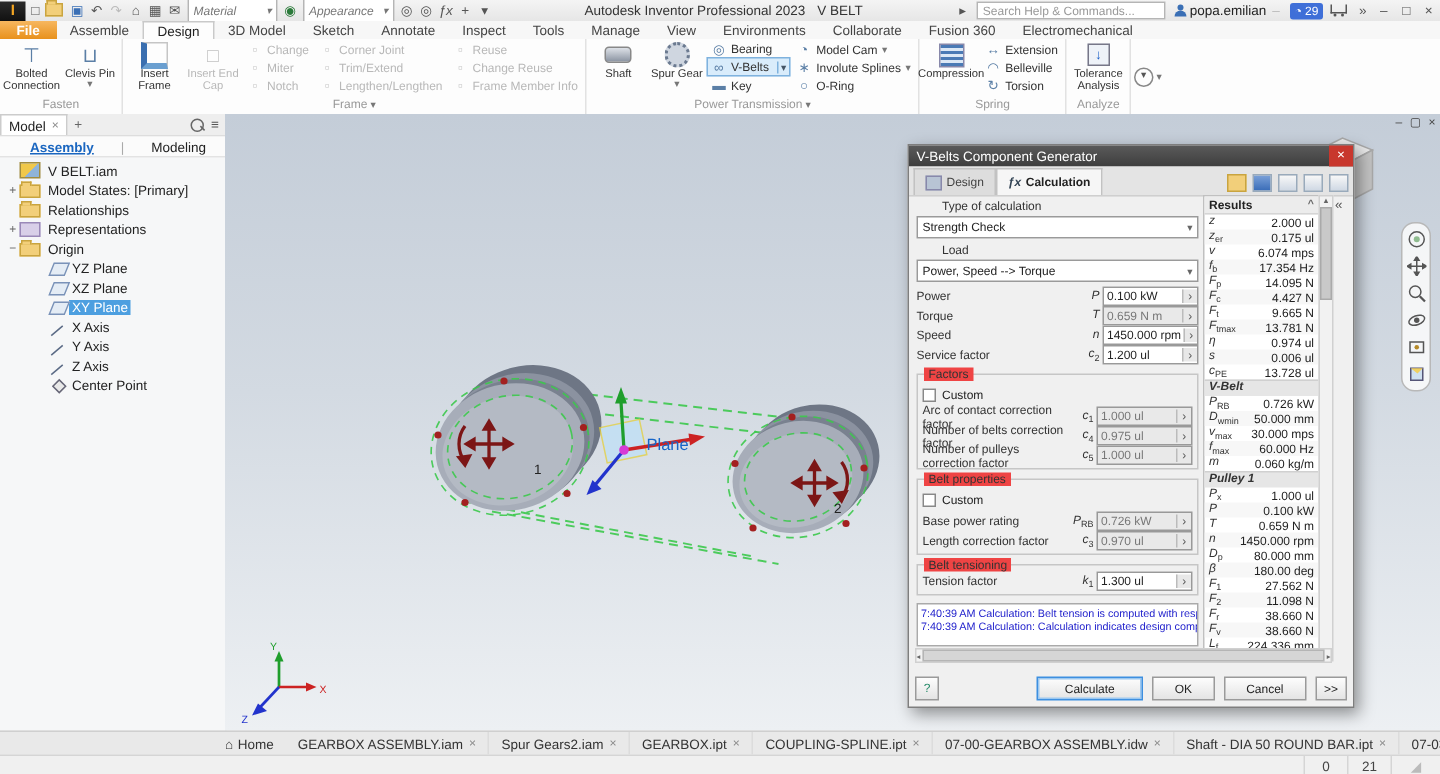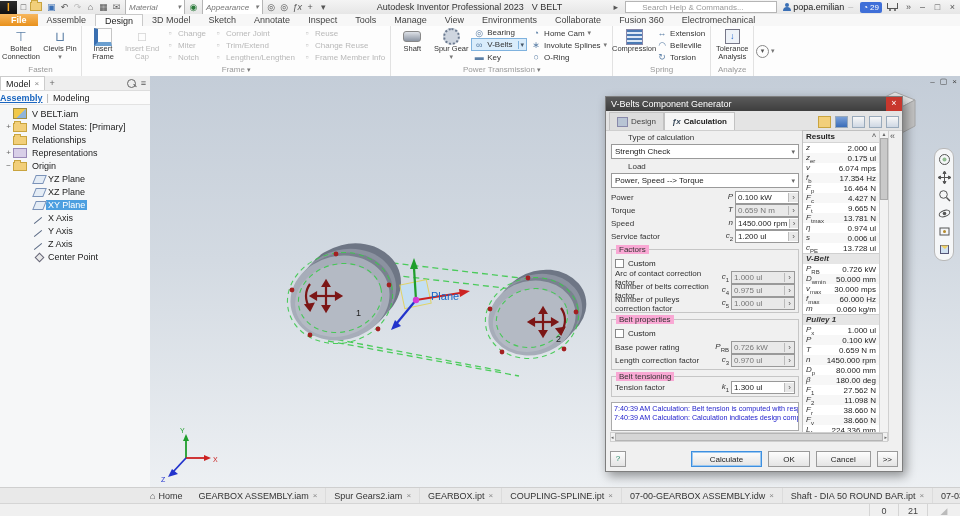--- a/index.html
+++ b/index.html
@@ -11,21 +11,21 @@
   .logo{width:17px;height:13px;background:linear-gradient(#2b2b2b,#111);color:#f5a623;font-weight:bold;
         font-size:10px;text-align:center;line-height:13px}
   .qi{min-width:13px;text-align:center;color:#555;font-size:9px;line-height:13px}
   .qi.dim{color:#bbb}
   .combo{height:10px;border:1px solid #b5b5b5;background:#fff;color:#888;font-style:italic;font-size:8px;
          padding:16px 3px;display:flex;align-items:center;gap:6px;margin:0 2px;min-width:52px;justify-content:space-between}
   .combo .cv{color:#777}
   #tb-title{display:flex;gap:8px;margin:0 auto;color:#333;font-size:9px}
   #tb-title .doc{color:#333}
   .search{height:10px;width:118px;border:1px solid #b5b5b5;background:#fff;color:#999;font-size:8px;
-          display:flex;align-items:center;padding:0 16px;margin:0 3px}
+          display:flex;align-items:center;padding:0 3px;margin:0 3px}
   .person{width:9px;height:9px;position:relative;margin:0 2px}
   .person:before{content:"";position:absolute;left:2.5px;top:0;width:4px;height:4px;border-radius:50%;background:#3a6fb5}
   .person:after{content:"";position:absolute;left:0.5px;top:4.5px;width:8px;height:4px;border-radius:4px 4px 0 0;background:#3a6fb5}
   .badge{background:#3f6fd8;border-radius:2px;color:#fff;display:flex;align-items:center;gap:2px;
          padding:0 3px;height:11px;font-size:8px;margin:0 3px}
   .cart{width:9px;height:5px;border:1px solid #555;border-top:none;position:relative;margin:0 4px 2px 2px}
   .cart:after{content:"";position:absolute;left:1px;bottom:-3px;width:2px;height:2px;border-radius:50%;
               background:#555;box-shadow:5px 0 0 #555}
   .win{min-width:15px;text-align:center;color:#555;font-size:9px}
   
@@ -66,21 +66,21 @@
   
   #browser{position:absolute;left:0;top:76px;width:150px;height:411px;background:#f6f7f8;border-right:1px solid #c3c3c3}
   #bhead{height:14px;display:flex;align-items:center;border-bottom:1px solid #ddd;background:#eee}
   .btab{background:#fff;border:1px solid #ccc;border-bottom:none;height:13px;display:flex;align-items:center;
         gap:4px;padding:0 5px;font-size:9px}
   .btab .x{color:#888;font-size:8px}
   .bplus{width:14px;text-align:center;color:#666}
   .bh-ico{margin-left:auto;display:flex;align-items:center;gap:5px;padding-right:4px;color:#555}
   .mag{width:7px;height:7px;border:1px solid #666;border-radius:50%;position:relative}
   .mag:after{content:"";position:absolute;left:5px;top:5px;width:4px;height:1px;background:#666;transform:rotate(45deg)}
-  #bsub{height:13px;display:flex;align-items:center;gap:4px;padding:0 0;border-bottom:1px solid #e3e3e3;background:#fbfbfb}
+  #bsub{height:13px;display:flex;align-items:center;gap:18px;padding:0 20px;border-bottom:1px solid #e3e3e3;background:#fbfbfb}
   #bsub .a{color:#1a66c0;text-decoration:underline;font-weight:bold}
   #bsub .sep{color:#aaa}
   #btree{padding:2px 0;overflow:hidden}
   .trow{display:flex;align-items:center;height:13px;padding-left:4px;white-space:nowrap}
   .trow.lvl1{padding-left:24px}
   .texp{width:9px;color:#666;font-size:8px;text-align:center}
   .tico{width:12px;height:11px;margin-right:3px;position:relative;flex:none}
   .tlab{padding:0 2px}
   .tlab.bold{font-weight:normal}
   .tlab.sel{background:#4d9fe0;color:#fff}
@@ -126,21 +126,21 @@
   .flab{flex:1;color:#333}
   .fsym{width:14px;text-align:right;padding-right:2px;color:#333}
   .fsym i{font-style:italic}
   .fsym sub,.rl sub{font-size:6px}
   .fbox{width:62px;height:11px;border:1px solid #999;background:#fff;display:flex;align-items:center}
   .fbox .fval{flex:1;padding:0 2px;white-space:nowrap}
   .fbox .farr{width:9px;text-align:center;border-left:1px solid #bbb;background:#e8e8e8;color:#555}
   .fbox.dis{background:#e9e9e9;color:#777}
   .fbox.dis .fval{color:#777}
   .grp{border:1px solid #c6c6c6;margin-top:6px;padding:4px 3px 2px;position:relative}
-  .grp .leg{position:absolute;top:-5px;left:4px;background:#f9a8d4;padding:0 3px;color:#333}
+  .grp .leg{position:absolute;top:-5px;left:4px;background:#ef4444;padding:0 3px;color:#333}
   .chk{display:flex;align-items:center;gap:4px;height:11px;margin:4px 0 2px}
   .chk .box{width:7px;height:7px;border:1px solid #888;background:#fff}
   #dmsg{margin-top:5px;height:25px;border:1px solid #aaa;background:#fff;padding:1px 2px;overflow:hidden}
   #dmsg p{margin:0;color:#2222cc;font-size:7.2px;line-height:9px;white-space:nowrap}
   
   #dres{position:absolute;left:196px;top:33px;width:76px;border:1px solid #c0c0c0;background:#fff}
   #dres-h{height:11px;background:#ececec;border-bottom:1px solid #d5d5d5;display:flex;align-items:center;
           padding:0 3px;font-weight:bold}
   #dres-h .col{margin-left:auto;color:#666;font-size:7px}
   #dres-list{height:297px;overflow:hidden}
@@ -391,21 +391,21 @@
               <span class="sg">▬</span>
               <span>Key</span>
               <span class="vsplit"></span>
             </div>
 
         </div>
         <div class="scol">
 
             <div class="si">
               <span class="sg">◔</span>
-              <span>Home Cam</span>
+              <span>Model Cam</span>
               <span class="caret">▾</span>
             </div>
 
             <div class="si">
               <span class="sg">∗</span>
               <span>Involute Splines</span>
               <span class="caret">▾</span>
             </div>
 
             <div class="si">
@@ -897,21 +897,21 @@
             <span class="rv">6.074 mps</span>
           </div>
 
           <div class="rrow">
             <span class="rl"><i>f</i><sub>b</sub></span>
             <span class="rv">17.354 Hz</span>
           </div>
 
           <div class="rrow">
             <span class="rl"><i>F</i><sub>p</sub></span>
-            <span class="rv">16.464 N</span>
+            <span class="rv">14.095 N</span>
           </div>
 
           <div class="rrow">
             <span class="rl"><i>F</i><sub>c</sub></span>
             <span class="rv">4.427 N</span>
           </div>
 
           <div class="rrow">
             <span class="rl"><i>F</i><sub>t</sub></span>
             <span class="rv">9.665 N</span>

